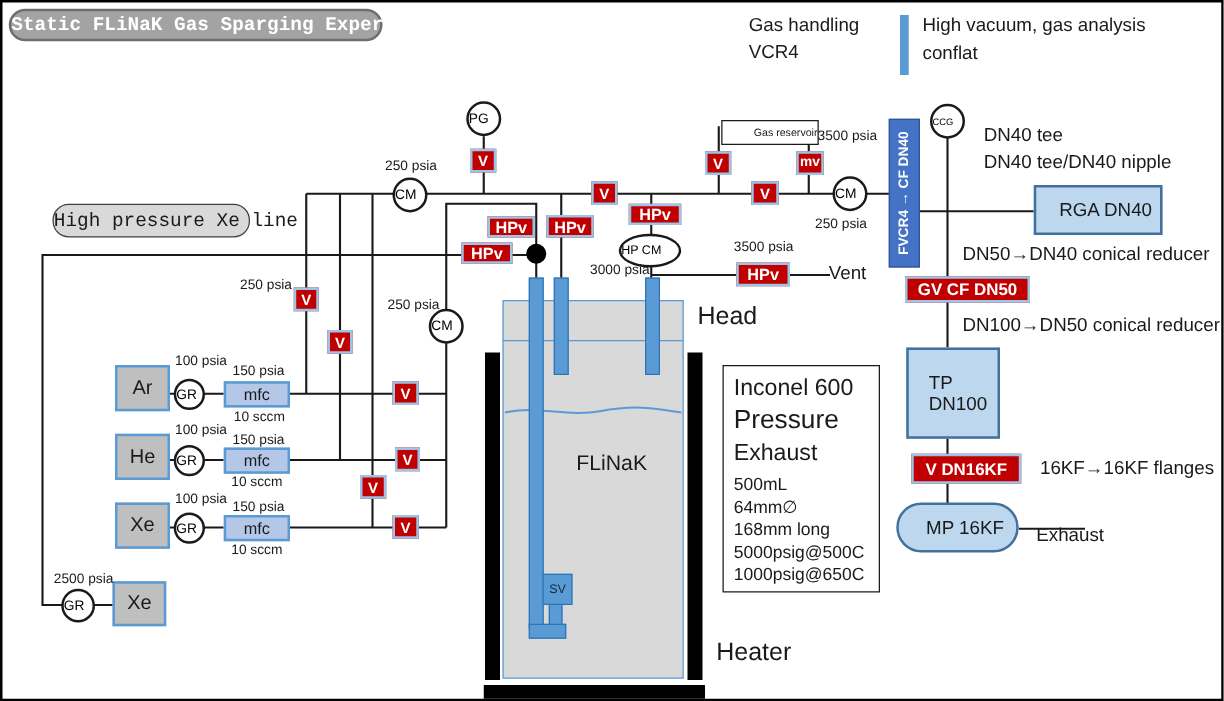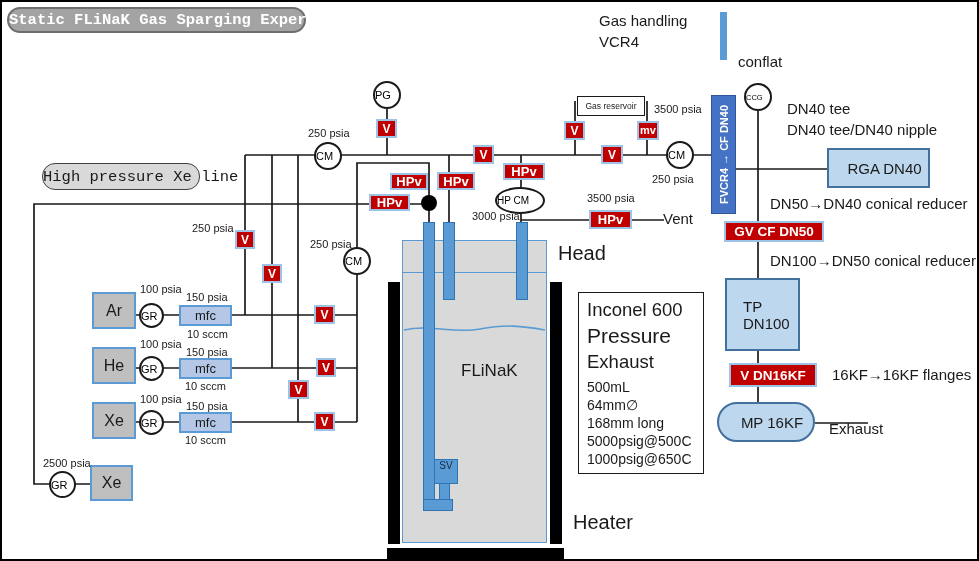--- a/index.html
+++ b/index.html
@@ -67,21 +67,22 @@
     </g>
     <path d="M402,328 C428,322 452,332 478,327 S520,324 543,328" stroke="#5b9bd5" stroke-width="1.6" fill="none"></path>
   </svg>
 
   <div class="abs z3 serifbox" style="left:5px;top:5px;width:299px;height:26px;background:#a3a3a3;border:2px solid #6e6e6e;color:#fff;font-weight:bold;font-size:15.5px;">
     <span>Static FLiNaK Gas Sparging Experiment</span>
   </div>
   <div class="abs z3 txt" style="left:597px;top:10px;">Gas handling</div>
   <div class="abs z3 txt" style="left:597px;top:31px;">VCR4</div>
   <div class="abs z3" style="left:718px;top:10px;width:7px;height:48px;background:#5b9bd5;"></div>
-  <div class="abs z3 txt" style="left:736px;top:32px;margin-top:19px;">conflat</div>
+  <div class="abs z3 txt" style="left:736px;top:10px;">High vacuum, gas analysis</div>
+  <div class="abs z3 txt" style="left:736px;top:32px;">conflat</div>
   <div class="abs z3 serifbox" style="left:40px;top:161px;width:158px;height:27px;background:#d9d9d9;border:1.5px solid #404040;font-size:15.5px;">
     <span>High pressure Xe line</span>
   </div>
 
   <div class="abs z3 graybox" style="left:90px;top:290px;width:44px;height:37px;">
       <span>Ar</span>
     </div>
   <div class="abs z3 graybox" style="left:90px;top:345px;width:44px;height:37px;">
       <span>He</span>
     </div>
@@ -134,21 +135,21 @@
     </div>
   <div class="abs z3 circ" style="left:341px;top:245px;width:28px;height:28px;">
       <span>CM</span>
     </div>
   <div class="abs z3 circ" style="left:664px;top:139px;width:28px;height:28px;">
       <span>CM</span>
     </div>
   <div class="abs z3 circ" style="left:493px;top:185px;width:50px;height:27px;border-radius:50%;font-size:10px;">
       <span>HP CM</span>
     </div>
-  <div class="abs z3" style="left:575px;top:94px;width:68px;height:20px;background:#fff;border:1.5px solid #1a1a1a;display:flex;align-items:center;justify-content:center;font-size:8.5px;">
+  <div class="abs z3" style="left:575px;top:94px;width:78px;height:20px;background:#fff;border:1.5px solid #1a1a1a;display:flex;align-items:center;justify-content:flex-end;font-size:8.5px;">
     <span>Gas reservoir</span>
   </div>
   <div class="abs z4 lbl" style="left:306px;top:125px;">250 psia</div>
   <div class="abs z4 lbl" style="left:190px;top:220px;">250 psia</div>
   <div class="abs z4 lbl" style="left:308px;top:236px;">250 psia</div>
   <div class="abs z4 lbl" style="left:650px;top:171px;">250 psia</div>
   <div class="abs z4 lbl" style="left:652px;top:101px;">3500 psia</div>
   <div class="abs z4 lbl" style="left:585px;top:190px;">3500 psia</div>
   <div class="abs z4 lbl" style="left:470px;top:208px;">3000 psia</div>
 
@@ -202,21 +203,21 @@
       <span>HPv</span>
     </div>
   <div class="abs z3" style="left:419px;top:193px;width:16px;height:16px;background:#000;border-radius:50%;"></div>
   <div class="abs z4 txt" style="left:661px;top:208px;">Vent</div>
 
   <div class="abs z3 tube" style="left:421px;top:220px;width:12px;height:281px;"></div>
   <div class="abs z3 tube" style="left:441px;top:220px;width:12px;height:78px;"></div>
   <div class="abs z3 tube" style="left:514px;top:220px;width:12px;height:78px;"></div>
   <div class="abs z3 tube" style="left:421px;top:497px;width:30px;height:12px;"></div>
   <div class="abs z3 tube" style="left:437px;top:481px;width:11px;height:17px;"></div>
-  <div class="abs z3 tube" style="left:432px;top:457px;width:24px;height:25px;display:flex;align-items:flex-start;justify-content:center;font-size:10px;color:#102a43;">
+  <div class="abs z3 tube" style="left:432px;top:457px;width:24px;height:25px;display:flex;align-items:center;justify-content:center;font-size:10px;color:#102a43;">
     <span>SV</span>
   </div>
   <div class="abs z4" style="left:459px;top:359px;font-size:17px;">FLiNaK</div>
   <div class="abs z4 big" style="left:556px;top:240px;">Head</div>
   <div class="abs z4 big" style="left:571px;top:509px;">Heater</div>
 
   <div class="abs z3" style="left:576px;top:290px;width:126px;height:182px;background:#fff;border:1.5px solid #1a1a1a;padding:4px 0 0 8px;">
     <div style="font-size:18.5px;line-height:26px;">Inconel 600</div>
     <div style="font-size:21px;line-height:26px;">Pressure</div>
     <div style="font-size:18.5px;line-height:26px;">Exhaust</div>

